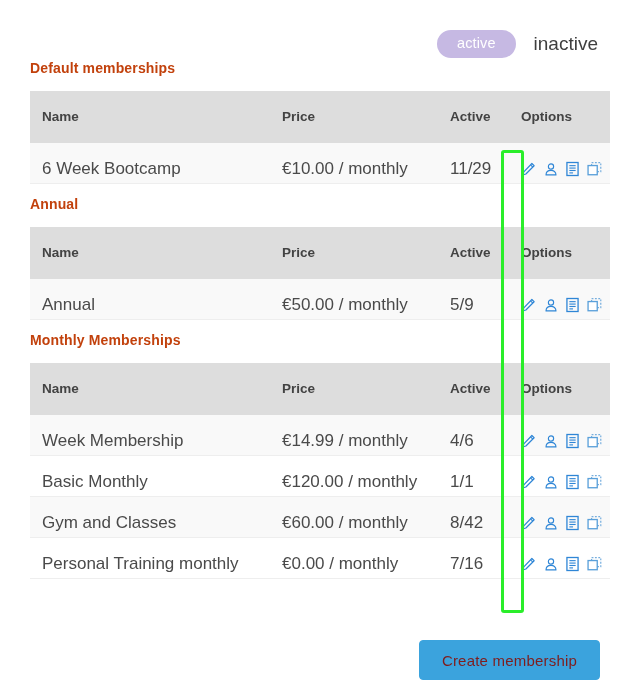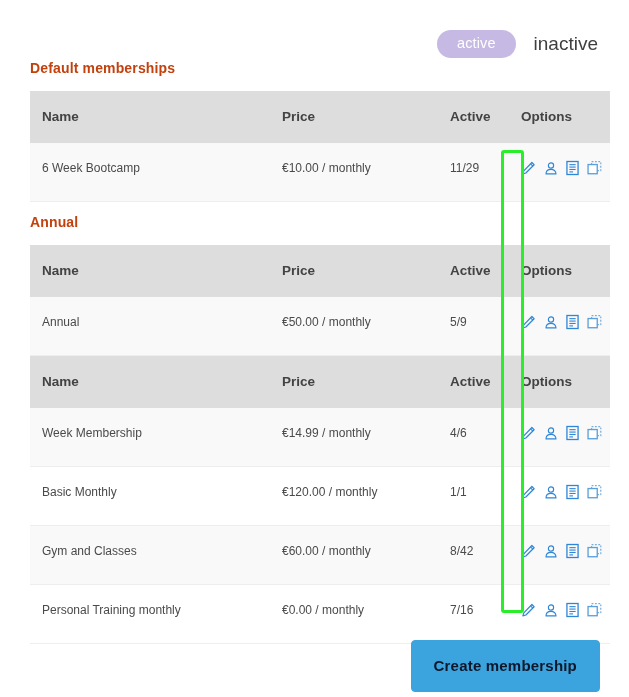--- a/index.html
+++ b/index.html
@@ -76,23 +76,23 @@
     color: #434343;
     font-size: 13.5px;
     font-weight: bold;
     text-align: left;
     padding: 15px 0 16px 0;
     height: 21px;
     vertical-align: middle;
     border: none;
   }
   table.memb td {
-    font-size: 12px;
+    font-size: 17px;
     color: #4a4a4a;
-    padding: 16px 0 24px 0;
+    padding: 16px 0 4px 0;
     height: 18px;
     vertical-align: middle;
     border-bottom: 1px solid #eeeeee;
     background: #ffffff;
   }
   table.memb tbody tr:nth-child(odd) td {
     background: #f9f9f9;
   }
 
   .col-name   { width: 240px; padding-left: 12px !important; }
@@ -137,26 +137,26 @@
     left: 0;
     top: 640px;
     width: 600px;
     display: flex;
     justify-content: flex-end;
   }
   .btn-primary {
     background: #3ba3dd;
     border: 1px solid #3ba3dd;
     border-radius: 4px;
-    color: #0f172a;
+    color: #7f1d1d;
     font-size: 15px;
-    font-weight: bold;
+    font-weight: normal;
     font-family: "Liberation Sans", sans-serif;
     padding: 0 22px;
-    height: 52px;
+    height: 40px;
     line-height: 40px;
     cursor: pointer;
     letter-spacing: .2px;
     min-width: 180px;
     text-align: center;
   }
 </style>
 </head>
 <body>
 
@@ -262,20 +262,21 @@
                     <rect x="1.2" y="4.6" width="10.4" height="10.4" fill="#ffffff" stroke="#5aa0da" stroke-width="1.5"></rect>
                   </svg>
                 </span>
               </div>
             </td>
           </tr>
         </tbody>
       </table>
     </div>
     <div class="section">
+      <div class="section-title">Monthly Memberships</div>
       <table class="memb">
         <thead>
           <tr>
             <th class="col-name">Name</th>
             <th class="col-price">Price</th>
             <th class="col-active">Active</th>
             <th class="col-opts">Options</th>
           </tr>
         </thead>
         <tbody>

